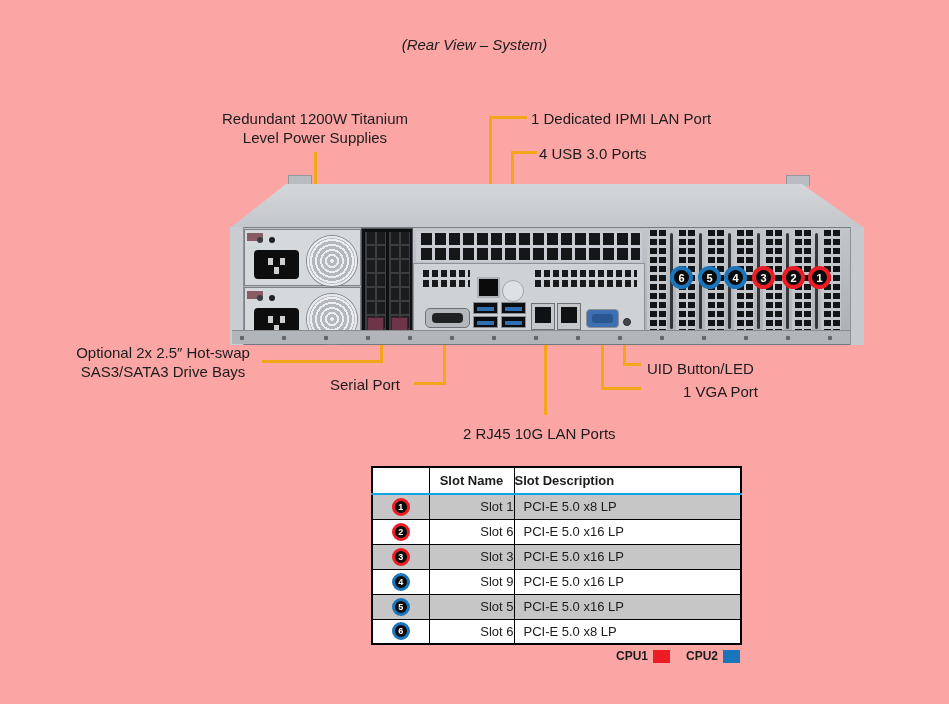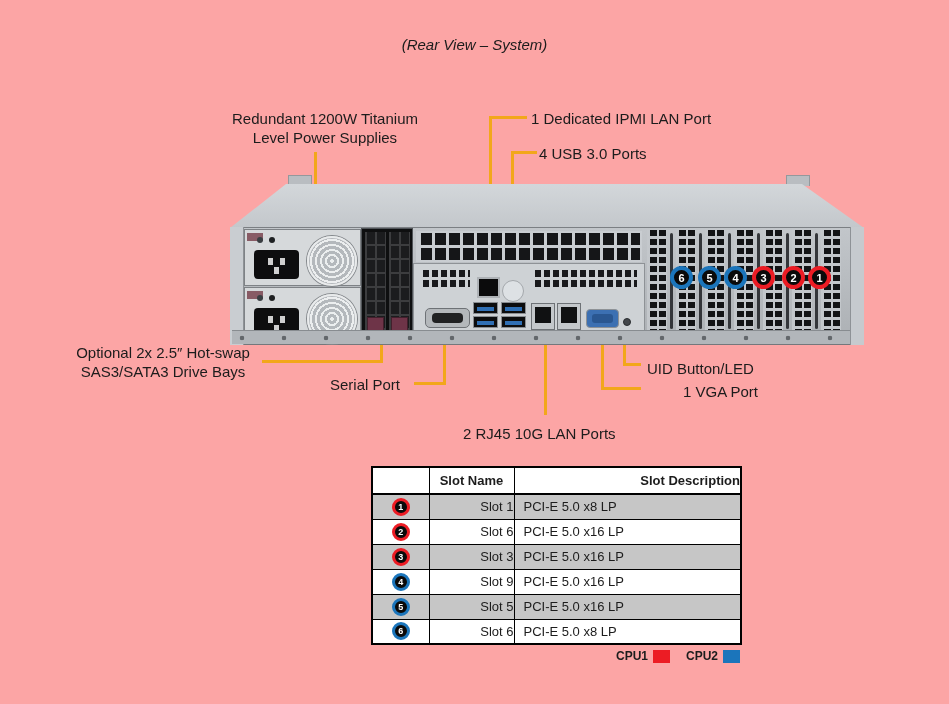--- a/index.html
+++ b/index.html
@@ -95,21 +95,21 @@
           display:flex;align-items:center;justify-content:center;
           color:#fff;font-size:11px;font-weight:bold;box-sizing:border-box;}
   .marker.red{border:4px solid #EC1C24;}
   .marker.blue{border:4px solid #1B75BB;}
   .marker.small{width:18px;height:18px;border-width:3px;font-size:9px;}
 
   
   .slot-table{left:371px;top:466px;border-collapse:collapse;table-layout:fixed;
               font-size:13px;background:#fff;border:2px solid #000;}
   .slot-table td,.slot-table th{border:1px solid #000;height:25px;padding:0;box-sizing:border-box;}
-  .slot-table th{height:27px;font-size:13px;font-weight:bold;text-align:center;border-bottom:2px solid #000000;}
+  .slot-table th{height:27px;font-size:13px;font-weight:bold;text-align:center;border-bottom:2px solid #0ea5e9;}
   .col-circle{width:57px;text-align:center;}
   .col-name{width:85px;text-align:right;}
   .col-desc{width:227px;text-align:left;padding-left:9px !important;}
   .row-gray{background:#c6c6c6;}
   .cellmark{margin:0 auto;}
 
   
   .legend{left:371px;top:649px;width:369px;display:flex;justify-content:flex-end;align-items:center;gap:5px;
           font-size:12px;font-weight:bold;}
   .swatch{width:17px;height:13px;display:inline-block;}
@@ -117,21 +117,21 @@
   .swatch.blue{background:#1B75BB;}
   .legend .gap{width:6px;}
 </style>
 </head>
 <body>
 
 <div class="canvas">
 
   <div class="abs page-title">(Rear View – System)</div>
 
-  <div class="abs callout-label center" style="left:200px;top:109px;width:250px;">
+  <div class="abs callout-label center" style="left:190px;top:109px;width:250px;">
     <span>Redundant 1200W Titanium</span><br>
     <span>Level Power Supplies</span>
   </div>
   <div class="abs callout-label" style="left:531px;top:109px;">1 Dedicated IPMI LAN Port</div>
   <div class="abs callout-label" style="left:539px;top:144px;">4 USB 3.0 Ports</div>
   <div class="abs callout-label center" style="left:48px;top:343px;width:230px;">
     <span>Optional 2x 2.5″ Hot-swap</span><br>
     <span>SAS3/SATA3 Drive Bays</span>
   </div>
   <div class="abs callout-label" style="left:330px;top:375px;">Serial Port</div>
@@ -234,21 +234,21 @@
 
     <div class="abs bottom-strip"></div>
     <div class="abs right-rim"></div>
   </div>
 
   <table class="abs slot-table">
     <thead>
       <tr>
         <th class="col-circle"></th>
         <th class="col-name">Slot Name</th>
-        <th class="col-desc" style="text-align:right;padding-left:0 !important;">Slot Description</th>
+        <th class="col-desc" style="text-align:left;padding-left:0 !important;">Slot Description</th>
       </tr>
     </thead>
     <tbody>
       <tr class="row-gray">
         <td class="col-circle">
             <div class="marker small red cellmark">1</div>
           </td>
         <td class="col-name">Slot 1</td>
         <td class="col-desc">PCI-E 5.0 x8 LP</td>
       </tr>

